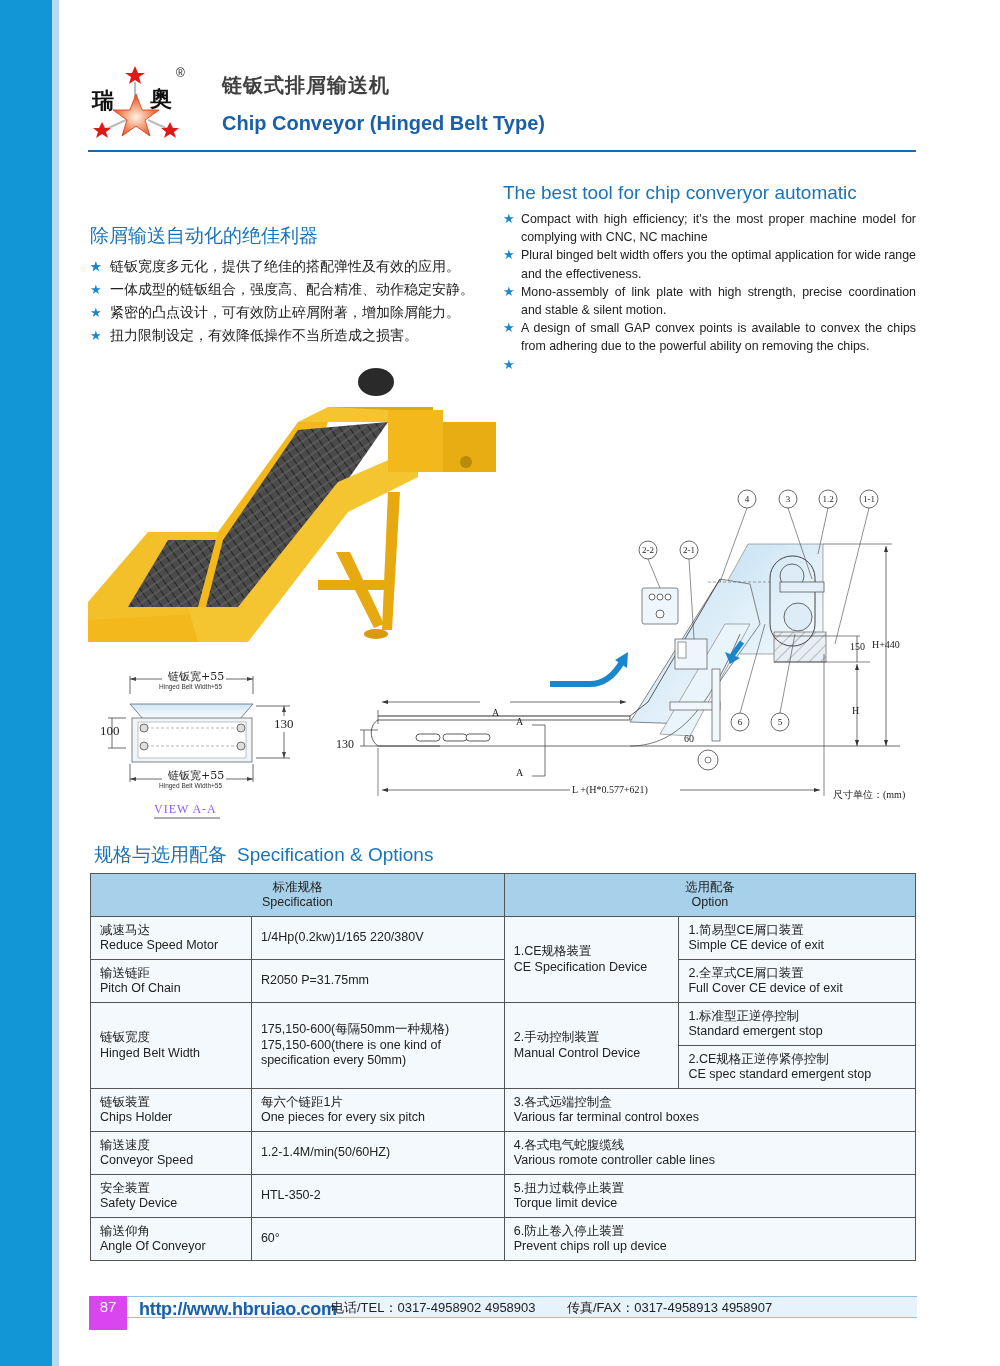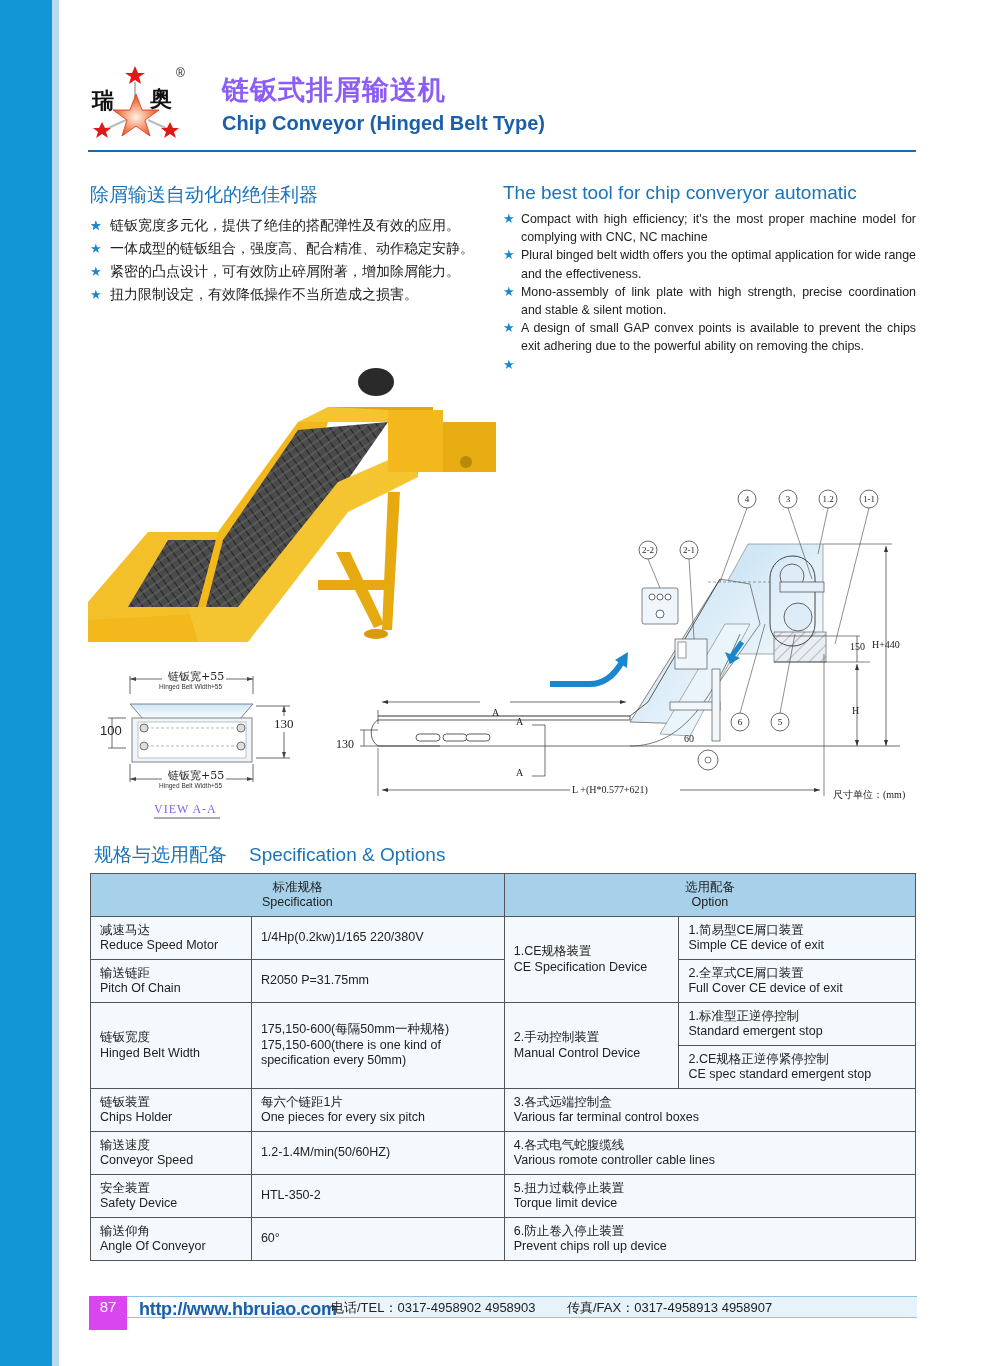--- a/index.html
+++ b/index.html
@@ -7,46 +7,46 @@
   body { position: relative; font-family: "Liberation Sans", "DejaVu Sans", sans-serif; color: #222; }
 
   .side-bar { position: absolute; left: 0; top: 0; width: 52px; height: 1366px; background: #1296d5; }
   .side-bar-light { position: absolute; left: 52px; top: 0; width: 7px; height: 1366px; background: #b9d9ee; }
 
   
   .logo { position: absolute; left: 88px; top: 64px; width: 100px; height: 80px; }
   .logo .cn-left { position: absolute; left: 4px; top: 22px; font-family: "DejaVu Serif", serif; font-size: 22px; font-weight: bold; color: #111; }
   .logo .cn-right { position: absolute; left: 62px; top: 20px; font-family: "DejaVu Serif", serif; font-size: 22px; font-weight: bold; color: #111; }
   .logo .reg { position: absolute; left: 88px; top: 2px; font-size: 12px; color: #222; }
-  .title-cn { position: absolute; left: 222px; top: 72px; font-size: 27px; font-weight: bold; color: #8b5cf6; letter-spacing: 1px; }
+  .title-cn { position: absolute; left: 222px; top: 72px; font-size: 20px; font-weight: bold; color: #404040; letter-spacing: 1px; }
   .title-en { position: absolute; left: 222px; top: 112px; font-size: 20px; font-weight: bold; color: #1a5fa8; }
   .header-rule { position: absolute; left: 88px; top: 150px; width: 828px; height: 2px; background: #1a6ab0; }
 
   
   .intro-cn { position: absolute; left: 90px; top: 182px; width: 405px; }
-  .intro-cn h2 { font-size: 19px; font-weight: normal; color: #1a74b8; margin-bottom: 6px; }
+  .intro-cn h2 { font-size: 19px; font-weight: normal; color: #1a74b8; margin-bottom: 6px; margin-top: 41px; }
   .intro-cn ul { list-style: none; }
   .intro-cn li { position: relative; padding-left: 20px; font-size: 14px; line-height: 23px; color: #222; }
   .intro-en { position: absolute; left: 503px; top: 182px; width: 413px; }
   .intro-en h2 { font-size: 19px; font-weight: normal; color: #1a74b8; margin-bottom: 6px; }
   .intro-en ul { list-style: none; }
   .intro-en li { position: relative; padding-left: 18px; font-size: 12.4px; line-height: 18.2px; color: #222; text-align: justify; }
   .star { position: absolute; left: 0; top: 0; color: #1a86cc; font-size: 13px; }
 
   
   .photo { position: absolute; left: 88px; top: 362px; width: 420px; height: 290px; }
 
   
   .view-aa { position: absolute; left: 96px; top: 668px; width: 210px; height: 155px; }
   .diagram { position: absolute; left: 330px; top: 484px; width: 590px; height: 320px; }
   .dim-text { font-family: "Liberation Serif", serif; fill: #222; }
 
   
   .spec-title { position: absolute; left: 94px; top: 842px; font-size: 19px; color: #1a74b8; }
-  .spec-title .en { margin-left: 22px; text-align: center; }
+  .spec-title .en { margin-left: 10px; text-align: center; }
   table.spec { position: absolute; left: 90px; top: 873px; width: 826px; border-collapse: collapse; font-size: 12.5px; color: #222; }
   table.spec td, table.spec th { border: 1.5px solid #555; vertical-align: middle; }
   table.spec th { background: #a7d1ea; font-weight: normal; text-align: center; height: 43px; line-height: 15px; font-size: 12.5px; }
   table.spec td { background: #f4f9fd; padding: 0 9px; line-height: 15.5px; }
   .r1 { height: 43px; }
   .cell-label div, .cell-val div { white-space: nowrap; }
 
   
   .footer { position: absolute; left: 89px; top: 1296px; width: 828px; height: 22px; }
   .footer .bg { position: absolute; left: 0; top: 0; width: 828px; height: 22px; background: linear-gradient(to right, #ffffff 0%, #e7f3fb 40%, #e7f3fb 100%); border-top: 1.5px solid #8fc4e4; border-bottom: 1.5px solid #8fc4e4; }
@@ -97,21 +97,21 @@
     <li><span class="star">★</span><span>扭力限制设定，有效降低操作不当所造成之损害。</span></li>
   </ul>
 </div>
 
 <div class="intro-en">
   <h2>The best tool for chip converyor automatic</h2>
   <ul>
     <li><span class="star">★</span><span>Compact with high efficiency; it's the most proper machine model for complying with CNC, NC machine</span></li>
     <li><span class="star">★</span><span>Plural binged belt width offers you the optimal application for wide range and the effectiveness.</span></li>
     <li><span class="star">★</span><span>Mono-assembly of link plate with high strength, precise coordination and stable &amp; silent motion.</span></li>
-    <li><span class="star">★</span><span>A design of small GAP convex points is available to prevent the chips exit adhering due to the powerful ability on removing the chips.</span></li>
+    <li><span class="star">★</span><span>A design of small GAP convex points is available to convex the chips from adhering due to the powerful ability on removing the chips.</span></li>
     <li><span class="star">★</span></li>
   </ul>
 </div>
 
 <div class="photo">
   <svg width="420" height="290" viewBox="0 0 420 290">
     <defs>
       <pattern id="belt" width="8" height="8" patternUnits="userSpaceOnUse" patternTransform="rotate(-35)">
         <rect width="8" height="8" fill="#4a4a4a"></rect>
         <line x1="0" y1="0" x2="0" y2="8" stroke="#222" stroke-width="2"></line>
@@ -184,21 +184,21 @@
     <line x1="34" y1="96" x2="34" y2="114" stroke="#444" stroke-width="0.8"></line>
     <line x1="157" y1="96" x2="157" y2="114" stroke="#444" stroke-width="0.8"></line>
     <line x1="34" y1="111" x2="66" y2="111" stroke="#444" stroke-width="0.8"></line>
     <line x1="130" y1="111" x2="157" y2="111" stroke="#444" stroke-width="0.8"></line>
     <polygon points="34,111 40,109 40,113" fill="#444"></polygon>
     <polygon points="157,111 151,109 151,113" fill="#444"></polygon>
     <line x1="58" y1="150" x2="124" y2="150" stroke="#333" stroke-width="0.8"></line>
   </svg>
   <span style="position:absolute;left:72px;top:1px;font-family:'DejaVu Serif',serif;font-size:11px;color:#222;">链钣宽+55</span>
   <span style="position:absolute;left:63px;top:15px;font-size:6.5px;color:#333;">Hinged Belt Width+55</span>
-  <span style="position:absolute;left:4px;top:55px;font-family:Liberation Sans, sans-serif;font-size:13px;color:#222;">100</span>
+  <span style="position:absolute;left:4px;top:55px;font-family:Liberation Serif, serif;font-size:13px;color:#222;">100</span>
   <span style="position:absolute;left:178px;top:48px;font-family:'Liberation Serif',serif;font-size:13px;color:#222;background:#fff;">130</span>
   <span style="position:absolute;left:72px;top:100px;font-family:'DejaVu Serif',serif;font-size:11px;color:#222;">链钣宽+55</span>
   <span style="position:absolute;left:63px;top:114px;font-size:6.5px;color:#333;">Hinged Belt Width+55</span>
   <span style="position:absolute;left:58px;top:134px;font-family:'Liberation Serif',serif;font-size:12px;color:#8b5cf6;letter-spacing:1px;">VIEW A-A</span>
 </div>
 
 <div class="diagram">
   <svg width="590" height="320" viewBox="0 0 590 320">
     <defs>
       <linearGradient id="gd" x1="0" y1="0" x2="1" y2="1">

